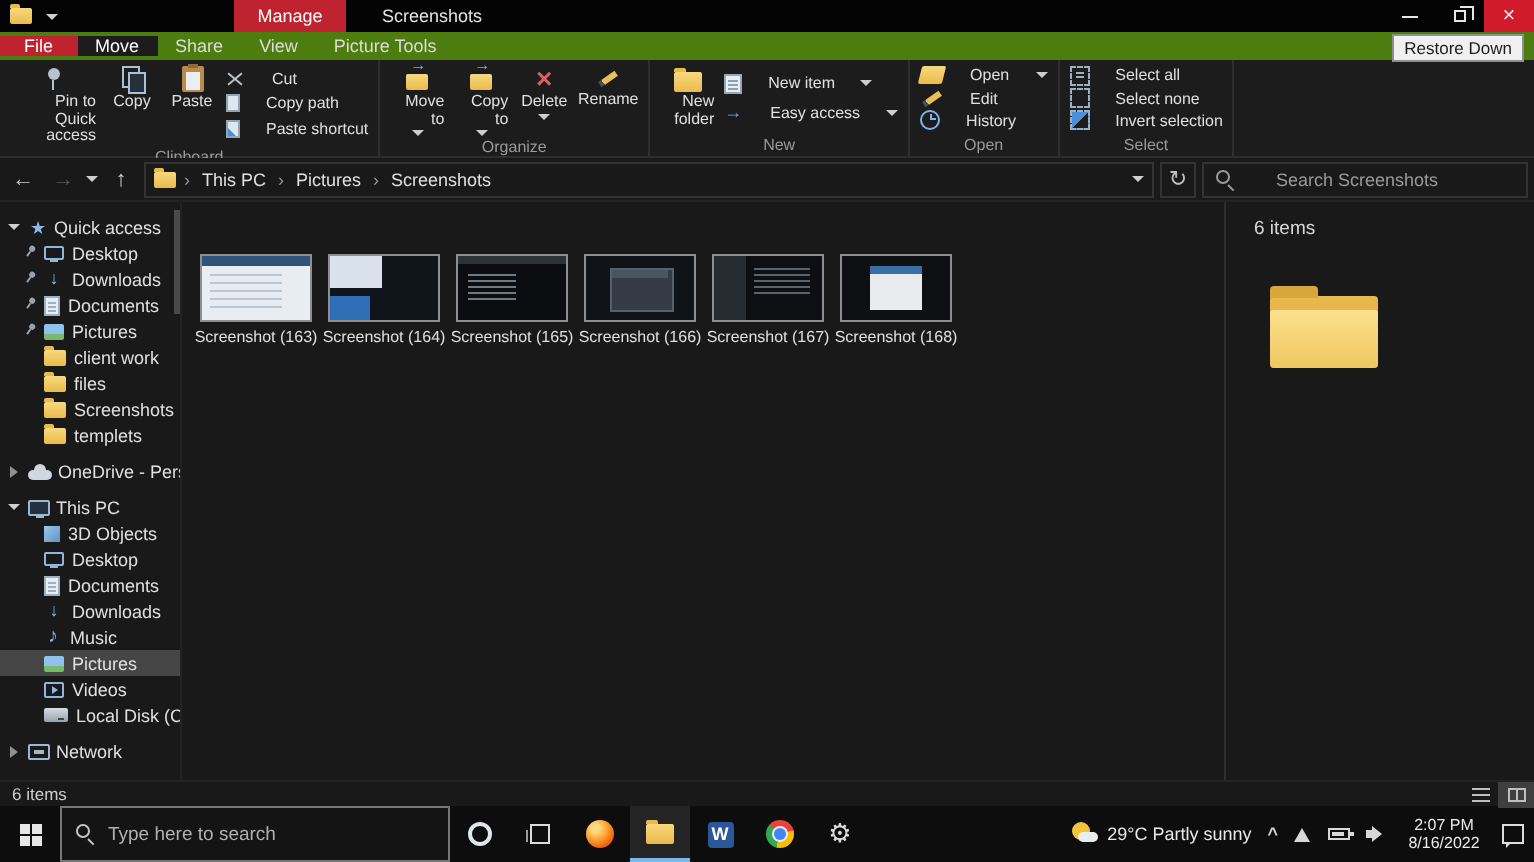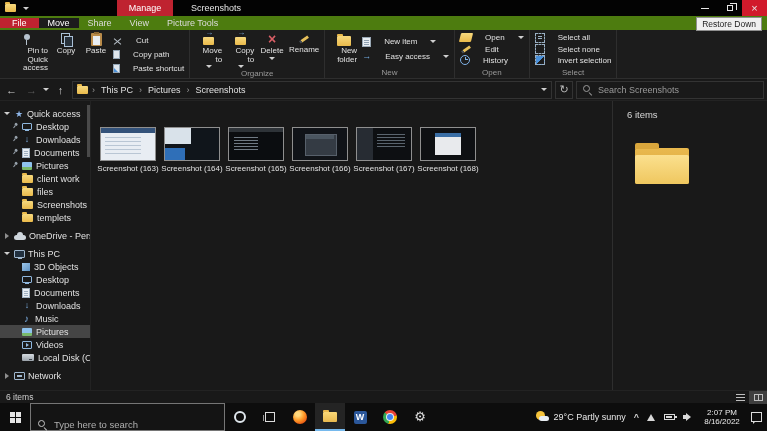--- a/index.html
+++ b/index.html
@@ -83,21 +83,21 @@
 
   
   .addr{height:22px;background:#191919;display:flex;align-items:center;padding:0 3px;gap:3px;border-bottom:1px solid #232323;flex:0 0 auto}
   .nav-arrow{width:17px;height:18px;display:flex;align-items:center;justify-content:center;color:#cfcfcf;font-size:11px}
   .nav-arrow.disabled{color:#5a5a5a}
   .addr-box{flex:1;height:18px;border:1px solid #333;background:#191919;display:flex;align-items:center;padding:0 4px;gap:4px}
   .crumb{color:#e0e0e0;padding:0 2px;white-space:nowrap}
   .crumb-sep{color:#9a9a9a}
   .addr-spacer{flex:1}
   .refresh-btn{width:18px;height:18px;border:1px solid #333;display:flex;align-items:center;justify-content:center;color:#bfbfbf;font-size:11px}
-  .search-box{width:188px;height:18px;border:1px solid #333;background:#191919;display:flex;align-items:center;gap:5px;padding:0 6px}
+  .search-box{width:163px;height:18px;border:1px solid #333;background:#191919;display:flex;align-items:center;gap:20px;padding:0 6px}
   .search-box input{flex:1;min-width:0;background:transparent;border:0;outline:0;color:#cfcfcf;font-size:9px;font-family:inherit}
   .search-box input::placeholder{color:#9a9a9a}
   .i-mag{width:10px;height:10px}
   .i-mag::before{content:"";position:absolute;left:0;top:0;width:5px;height:5px;border:1px solid #9a9a9a;border-radius:50%}
   .i-mag::after{content:"";position:absolute;left:6px;top:7px;width:4px;height:1px;background:#9a9a9a;transform:rotate(45deg);transform-origin:left center}
 
   
   .main{flex:1;display:flex;min-height:0}
   .sidebar{width:90px;padding-top:6px;position:relative;overflow:hidden;flex:0 0 auto}
   .sb-scroll{position:absolute;right:0;top:4px;width:3px;height:52px;background:#4a4a4a}
@@ -177,21 +177,21 @@
   .st-view.active{background:#3f3f3f}
   .vi-list{width:9px;height:7px;background:repeating-linear-gradient(180deg,#bfbfbf 0 1px,transparent 1px 3px)}
   .vi-thumb{width:9px;height:7px;border:1px solid #bfbfbf}
   .vi-thumb::after{content:"";position:absolute;left:3px;top:0;width:1px;height:100%;background:#bfbfbf}
 
   
   .taskbar{height:28px;background:#0d0d0d;display:flex;align-items:stretch}
   .tk-start{width:30px;display:flex;align-items:center;justify-content:center}
   .winlogo{width:11px;height:11px;display:grid;grid-template-columns:5px 5px;grid-template-rows:5px 5px;gap:1px}
   .winlogo i{background:#e6e6e6}
-  .tk-search{width:195px;border:1px solid #767676;background:#141414;display:flex;align-items:flex-end;gap:6px;padding:0 7px}
+  .tk-search{width:195px;border:1px solid #767676;background:#141414;display:flex;align-items:center;gap:6px;padding:0 7px}
   .tk-search input{flex:1;min-width:0;background:transparent;border:0;outline:0;color:#c5c5c5;font-size:9.5px;font-family:inherit}
   .tk-search input::placeholder{color:#b0b0b0}
   .tk-search .i-mag::before{border-color:#c5c5c5}
   .tk-search .i-mag::after{background:#c5c5c5}
   .tk-btn{width:30px;display:flex;align-items:center;justify-content:center;position:relative}
   .tk-btn.active{background:#242424;box-shadow:inset 0 -2px 0 #76b9ed}
   .i-cortana{width:12px;height:12px;border:2px solid #dfe6ec;border-radius:50%}
   .i-taskview{width:10px;height:10px;border:1px solid #dcdcdc}
   .i-taskview::before{content:"";position:absolute;left:-3px;top:2px;width:3px;height:6px;border-left:1px solid #9a9a9a}
   .i-firefox{width:14px;height:14px;border-radius:50%;background:radial-gradient(circle at 35% 30%,#ffd97e 0 15%,#ff9d2a 45%,#e3470d 85%)}
@@ -275,20 +275,21 @@
           <div class="sbtn">
             <span class="i i-docs"></span>
             <span>Copy path</span>
           </div>
           <div class="sbtn">
             <span class="i i-short"></span>
             <span>Paste shortcut</span>
           </div>
         </div>
       </div>
+      <div class="grp-label">Clipboard</div>
     </div>
 
     <div class="grp">
       <div class="grp-body">
         <div class="bigbtn" style="width:32px">
           <span class="i i-moveto"></span>
           <span>Move to</span>
           <span class="tri"></span>
         </div>
         <div class="bigbtn" style="width:32px">

